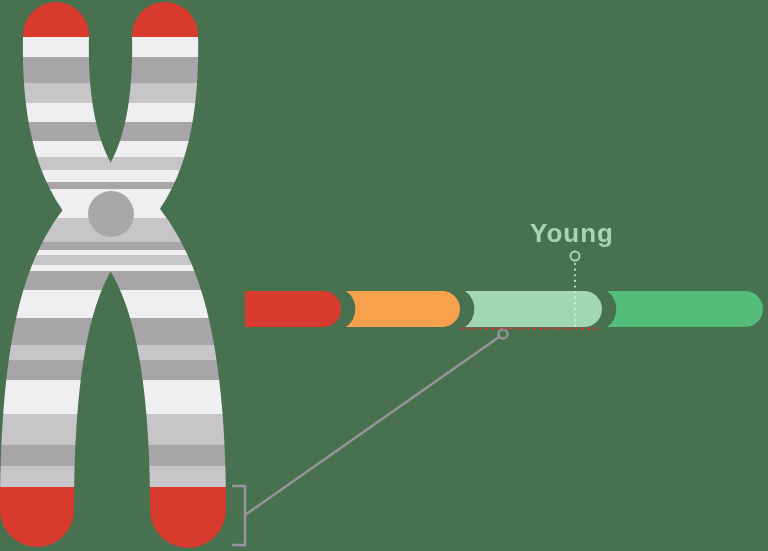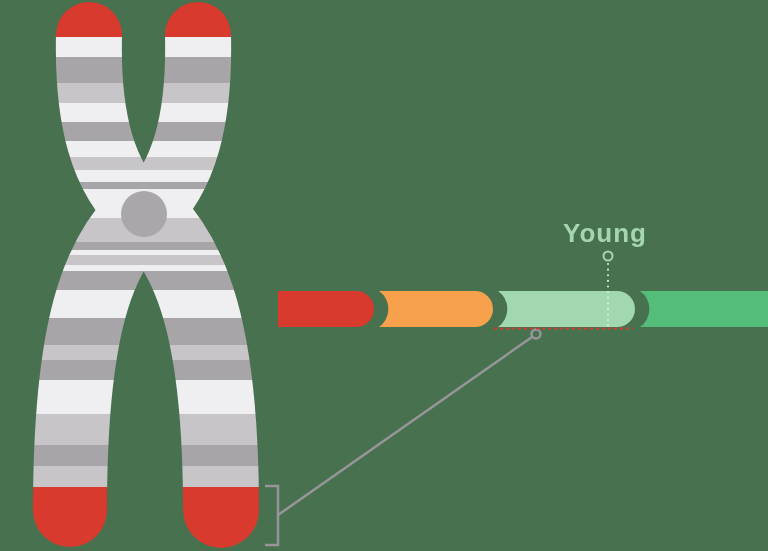--- a/index.html
+++ b/index.html
@@ -7,21 +7,20 @@
     padding: 0;
     width: 768px;
     height: 551px;
     overflow: hidden;
     font-family: "Liberation Sans", sans-serif;
   }
   #canvas {
     position: relative;
     width: 729px;
     height: 551px;
-    padding-left: 33px;
   }
   svg { display: block; }
   .young-label {
     font-family: "Liberation Sans", sans-serif;
     font-weight: bold;
     font-size: 26px;
     letter-spacing: 1px;
   }
 </style>
 </head>

